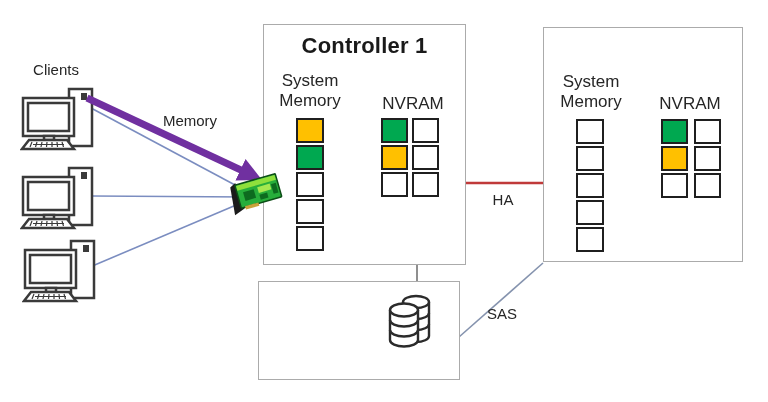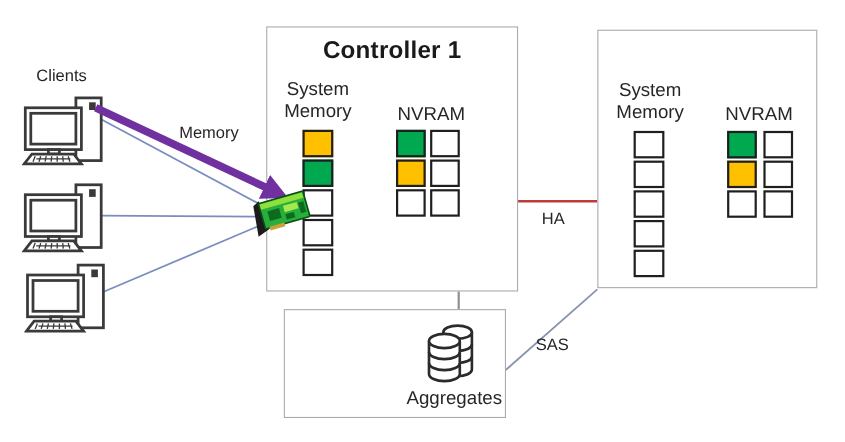--- a/index.html
+++ b/index.html
@@ -71,21 +71,21 @@
     </svg>
   <svg class="icon" style="left:20px;top:166px;" width="76" height="64" viewBox="0 0 76 64">
       <use href="#pc"></use>
     </svg>
   <svg class="icon" style="left:22px;top:239px;" width="76" height="64" viewBox="0 0 76 64">
       <use href="#pc"></use>
     </svg>
 
   <div class="floating-label" style="left:160px;top:112px;width:60px;">Memory</div>
 
-  <div class="box" style="left:242px;top:24px;width:229px;height:241px;">
+  <div class="box" style="left:263px;top:24px;width:203px;height:241px;">
     <div class="box-title">Controller 1</div>
     <div class="mem-label" style="left:10px;top:46px;width:72px;">System Memory</div>
     <div class="mem-label" style="left:110px;top:69px;width:78px;">NVRAM</div>
     <div class="col" style="left:32px;top:93px;">
       <div class="cell" data-color="orange"></div>
       <div class="cell" data-color="green"></div>
       <div class="cell" data-color="white"></div>
       <div class="cell" data-color="white"></div>
       <div class="cell" data-color="white"></div>
     </div>
@@ -132,21 +132,20 @@
         <path d="M17,10 V44 A13,6 0 0 0 43,44 V10"></path>
         <path d="M17,21 A13,6 0 0 0 43,21" fill="none"></path>
         <path d="M17,32 A13,6 0 0 0 43,32" fill="none"></path>
         <ellipse cx="30" cy="10" rx="13" ry="6"></ellipse>
         <path d="M4,18 V48 A14,6.5 0 0 0 32,48 V18"></path>
         <ellipse cx="18" cy="18" rx="14" ry="6.5"></ellipse>
         <path d="M4,28 A14,6.5 0 0 0 32,28" fill="none"></path>
         <path d="M4,38 A14,6.5 0 0 0 32,38" fill="none"></path>
       </g>
     </svg>
-    <div class="mem-label" style="left:99px;top:70px;width:110px;">Aggregates</div>
   </div>
 
   <svg class="layer toplayer" width="768" height="402" viewBox="0 0 768 402">
     <defs>
       <marker id="ah" markerWidth="4" markerHeight="3.4" refX="0.4" refY="1.7" orient="auto" markerUnits="strokeWidth">
         <polygon points="0 0, 3.4 1.7, 0 3.4" fill="#7030A0"></polygon>
       </marker>
     </defs>
     <line x1="87" y1="98" x2="243" y2="171" stroke="#7030A0" stroke-width="7" marker-end="url(#ah)"></line>
   </svg>

